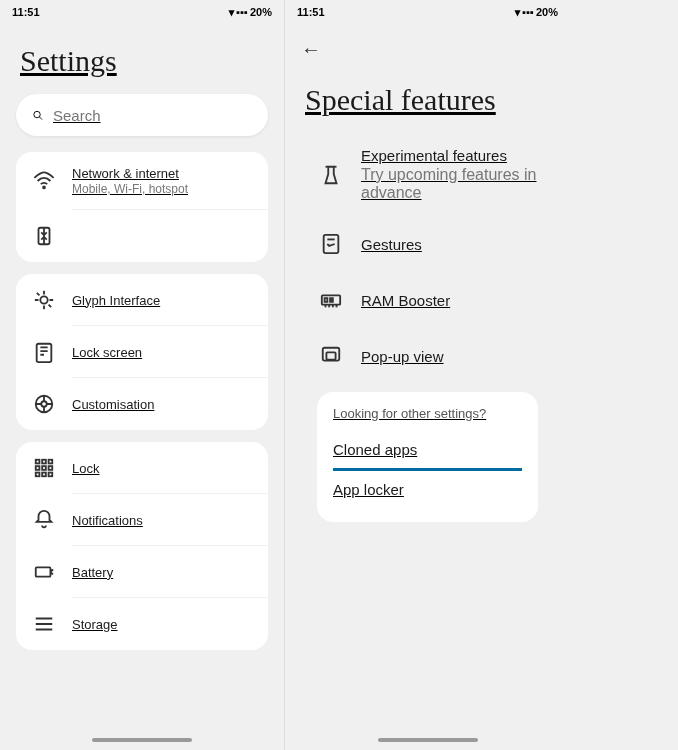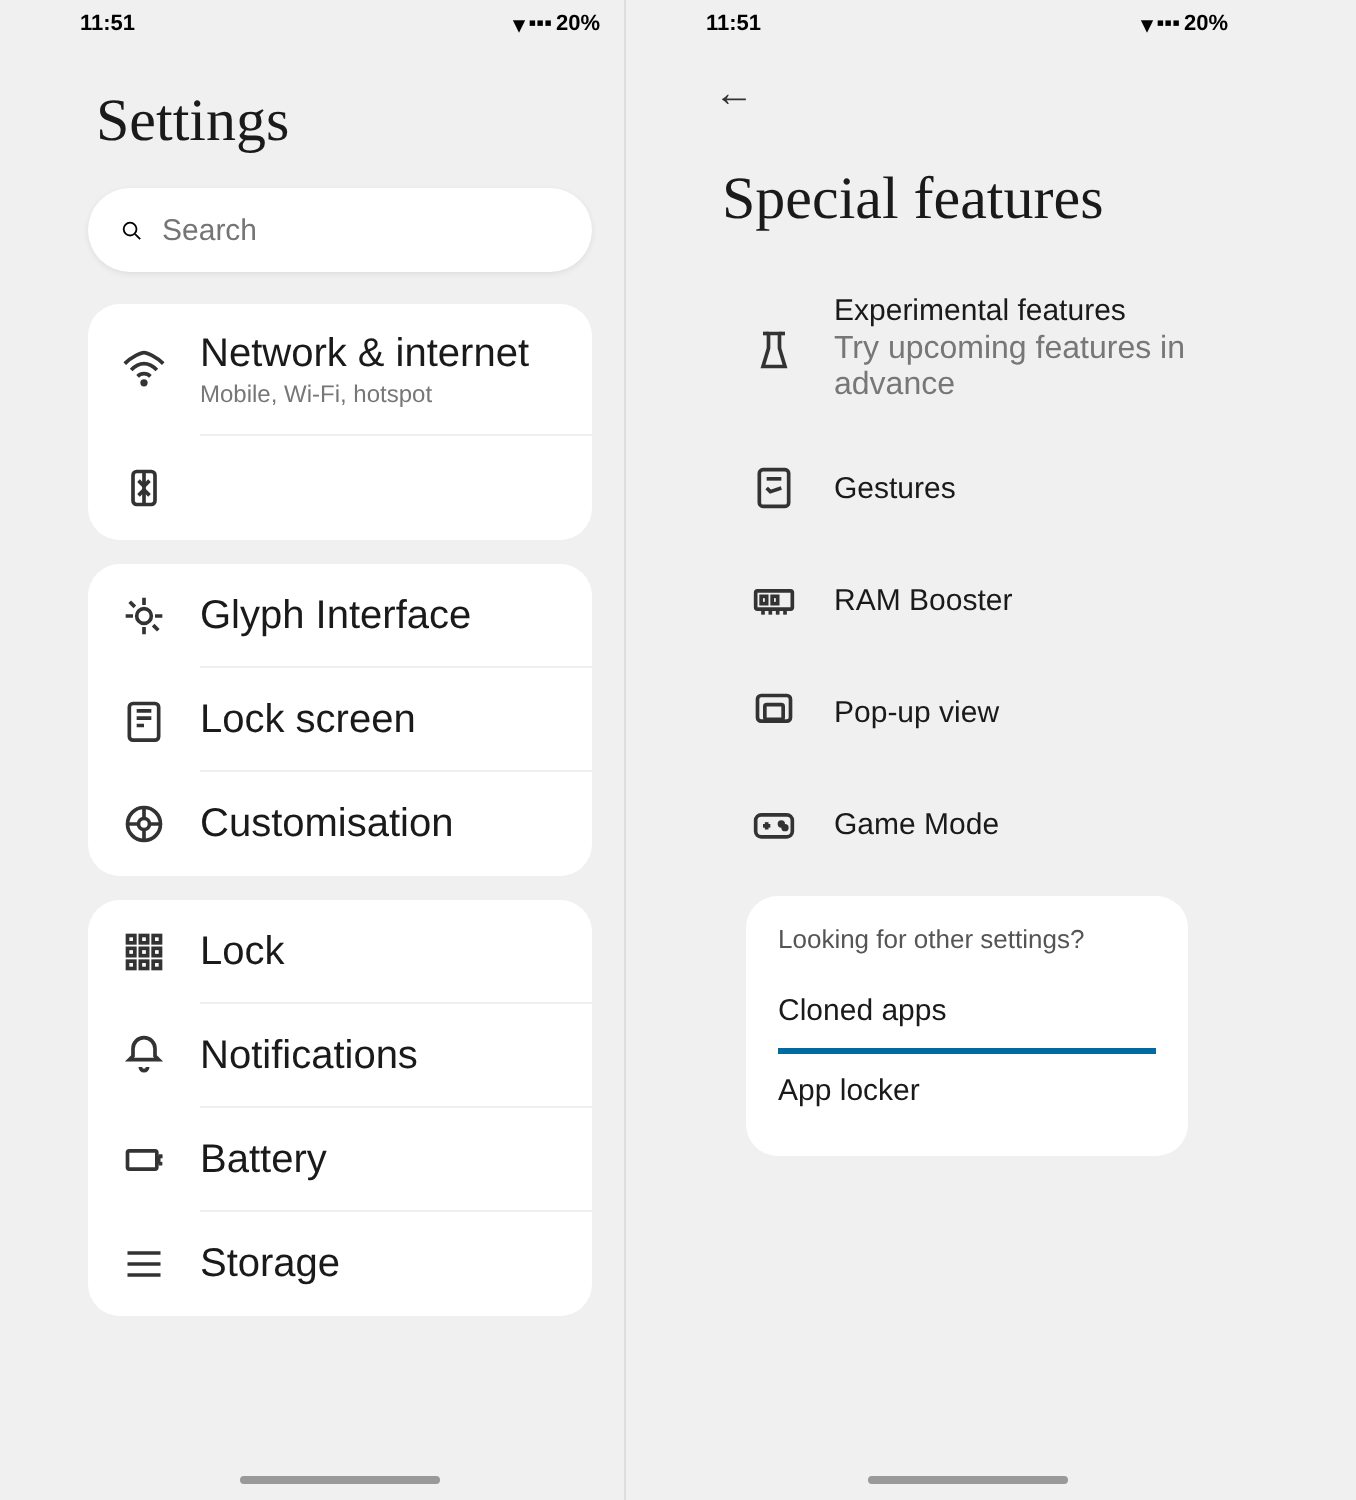--- a/index.html
+++ b/index.html
@@ -26,29 +26,29 @@
     .status-icons { display: flex; align-items: center; gap: 2px; }
 
     
     .panel {
       width: 285px;
       height: 750px;
       background: #f0f0f0;
       display: flex;
       flex-direction: column;
       overflow: hidden;
-      margin-left: 28px;
     }
     .panel-left { border-right: 1px solid #ddd; }
 
     
     .panel-content {
       flex: 1;
       overflow-y: auto;
       padding: 8px 16px 16px;
+      text-decoration: underline;
     }
     .panel-content::-webkit-scrollbar { display: none; }
 
     
     .page-title {
       font-size: 30px;
       font-weight: 400;
       margin: 12px 0 16px 4px;
       color: #1a1a1a;
       font-family: Georgia, serif;
@@ -102,21 +102,21 @@
       width: 24px;
       height: 24px;
       display: flex;
       align-items: center;
       justify-content: center;
       font-size: 20px;
       flex-shrink: 0;
       color: #333;
     }
     .item-text { display: flex; flex-direction: column; }
-    .item-title { font-size: 20px; color: #1a1a1a; font-weight: 400; }
+    .item-title { font-size: 13px; color: #1a1a1a; font-weight: 400; }
     .item-subtitle { font-size: 12px; color: #777; margin-top: 1px; }
 
     
     .back-btn {
       padding: 12px 16px 4px;
       cursor: pointer;
       font-size: 20px;
       color: #333;
       display: inline-block;
     }
@@ -409,34 +409,20 @@
         <svg viewBox="0 0 24 24">
             <rect x="3" y="3" width="18" height="14" rx="2"></rect>
             <rect x="7" y="8" width="10" height="8" rx="1"></rect>
           </svg>
       </div>
       <div class="feature-text">
         <div class="feature-title">Pop-up view</div>
       </div>
     </div>
 
-    <div class="feature-item">
-      <div class="feature-icon">
-        <svg viewBox="0 0 24 24">
-            <rect x="2" y="7" width="20" height="12" rx="3"></rect>
-            <line x1="8" y1="11" x2="8" y2="15"></line>
-            <line x1="6" y1="13" x2="10" y2="13"></line>
-            <circle cx="16" cy="12" r="1" fill="currentColor"></circle>
-            <circle cx="18" cy="14" r="1" fill="currentColor"></circle>
-          </svg>
-      </div>
-      <div class="feature-text">
-        <div class="feature-title">Game Mode</div>
-      </div>
-    </div>
 
     <div class="other-settings-card">
       <div class="other-settings-title">Looking for other settings?</div>
       <div class="other-item">Cloned apps</div>
       <div class="other-item">App locker</div>
     </div>
   </div>
 
   <div class="home-indicator">
     <div class="home-bar"></div>

